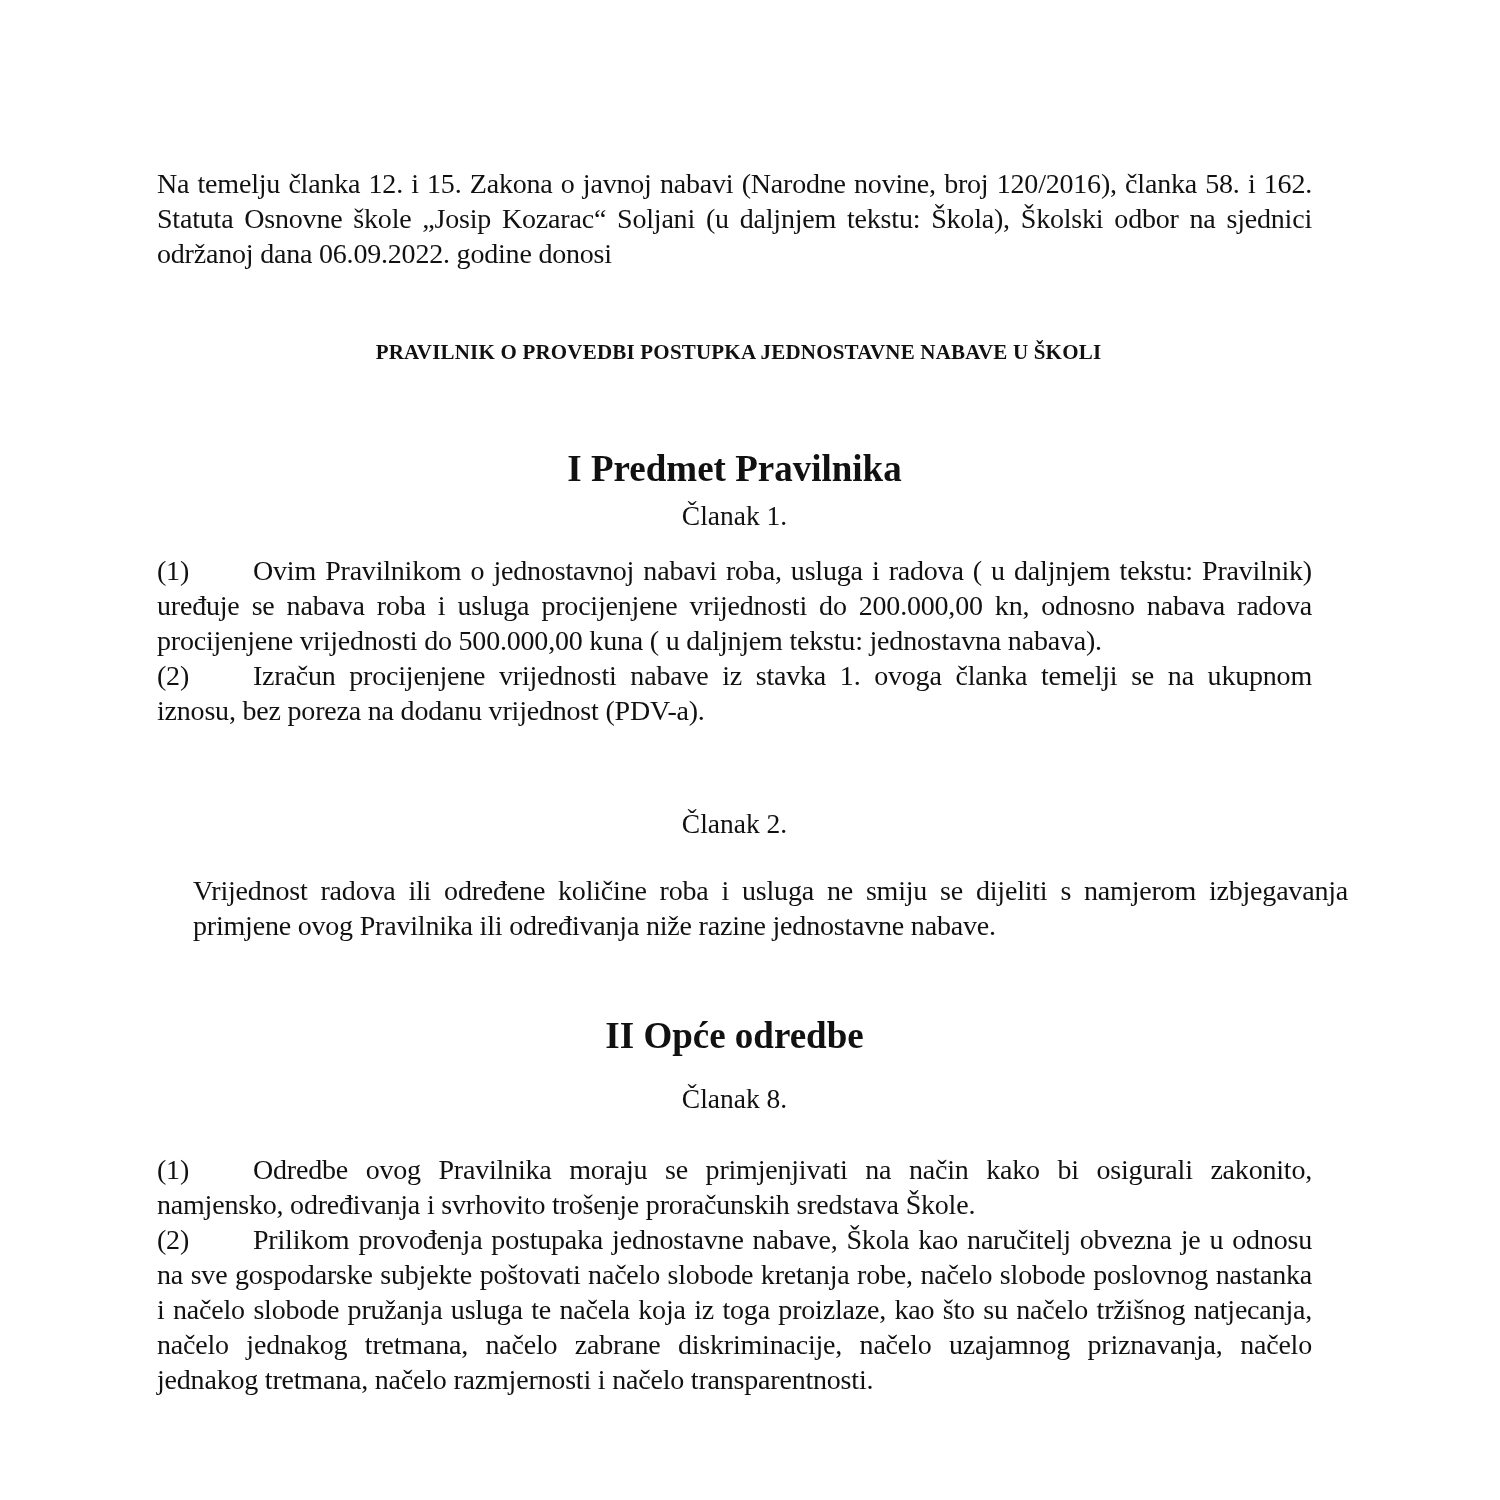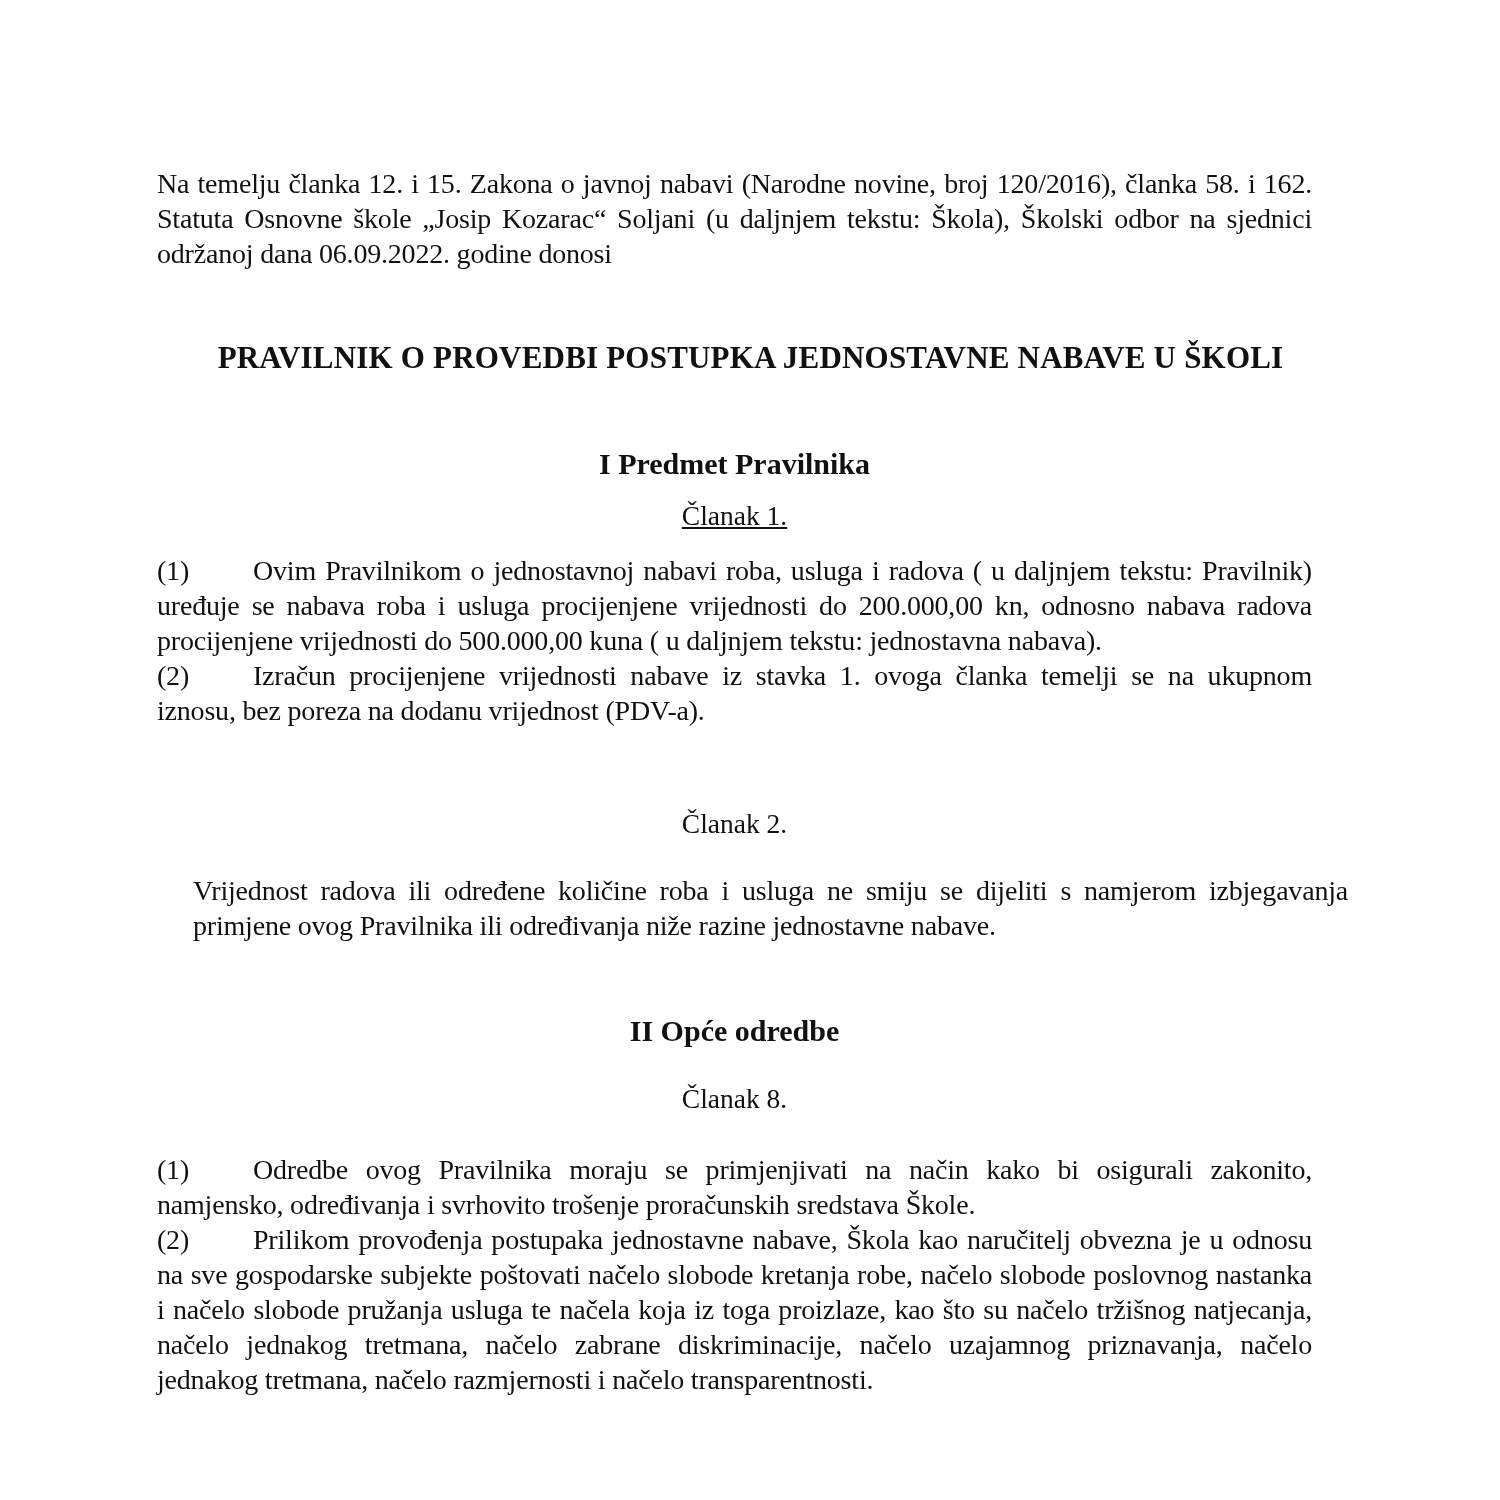--- a/index.html
+++ b/index.html
@@ -1,42 +1,42 @@
 <!DOCTYPE html>
 <html><head>
 <meta charset="utf-8">
 <style>
   html, body { margin:0; padding:0; background:#ffffff; }
   body { width:1500px; height:1500px; position:relative; overflow:hidden;
          font-family:"Liberation Serif", serif; color:#111; }
   .page { position:absolute; left:157px; top:0; width:1155px; }
   .para { font-size:28px; line-height:35px; text-align:justify; letter-spacing:-0.2px; }
   .intro { position:absolute; top:166px; left:0; width:1155px; }
-  .title { position:absolute; top:340px; left:16px; width:1155px; text-align:center;
-           font-weight:bold; font-size:31px; letter-spacing:0.2px; }
+  .title { position:absolute; top:340px; left:4px; width:1155px; text-align:center;
+           font-weight:bold; font-size:21px; letter-spacing:0.2px; }
   .section-title { position:absolute; left:0; width:1155px; text-align:center;
-                   font-weight:bold; font-size:30px; }
+                   font-weight:bold; font-size:37px; }
   .article-title { position:absolute; left:0; width:1155px; text-align:center; font-size:27.5px; }
   .block { position:absolute; left:0; width:1155px; }
   .item { text-align:justify; }
   .num { display:inline-block; width:96px; }
   .last-line { text-align-last:justify; }
 </style>
 </head>
 <body>
 
 <div class="page">
 
   <div class="para intro">Na temelju članka 12. i 15. Zakona o javnoj nabavi (Narodne novine, broj 120/2016), članka 58. i 162. Statuta Osnovne škole „Josip Kozarac“ Soljani (u daljnjem tekstu: Škola), Školski odbor na sjednici održanoj dana 06.09.2022. godine donosi</div>
 
   <div class="title">PRAVILNIK O PROVEDBI POSTUPKA JEDNOSTAVNE NABAVE U ŠKOLI</div>
 
   <div class="section-title" style="top:447px;">I Predmet Pravilnika</div>
 
-  <div class="article-title" style="top:500px;text-decoration:underline;">Članak 1.</div>
+  <div class="article-title" style="top:500px;">Članak 1.</div>
 
   <div class="block para" style="top:553px;">
     <div class="item"><span class="num">(1)</span><span>Ovim Pravilnikom o jednostavnoj nabavi roba, usluga i radova ( u daljnjem tekstu: Pravilnik) uređuje se nabava roba i usluga procijenjene vrijednosti do 200.000,00 kn, odnosno nabava radova procijenjene vrijednosti do 500.000,00 kuna ( u daljnjem tekstu: jednostavna nabava).</span></div>
     <div class="item"><span class="num">(2)</span><span>Izračun procijenjene vrijednosti nabave iz stavka 1. ovoga članka temelji se na ukupnom iznosu, bez poreza na dodanu vrijednost (PDV-a).</span></div>
   </div>
 
   <div class="article-title" style="top:808px;">Članak 2.</div>
 
   <div class="block para" style="top:873px;margin-left:36px;">Vrijednost radova ili određene količine roba i usluga ne smiju se dijeliti s namjerom izbjegavanja primjene ovog Pravilnika ili određivanja niže razine jednostavne nabave.</div>
 

